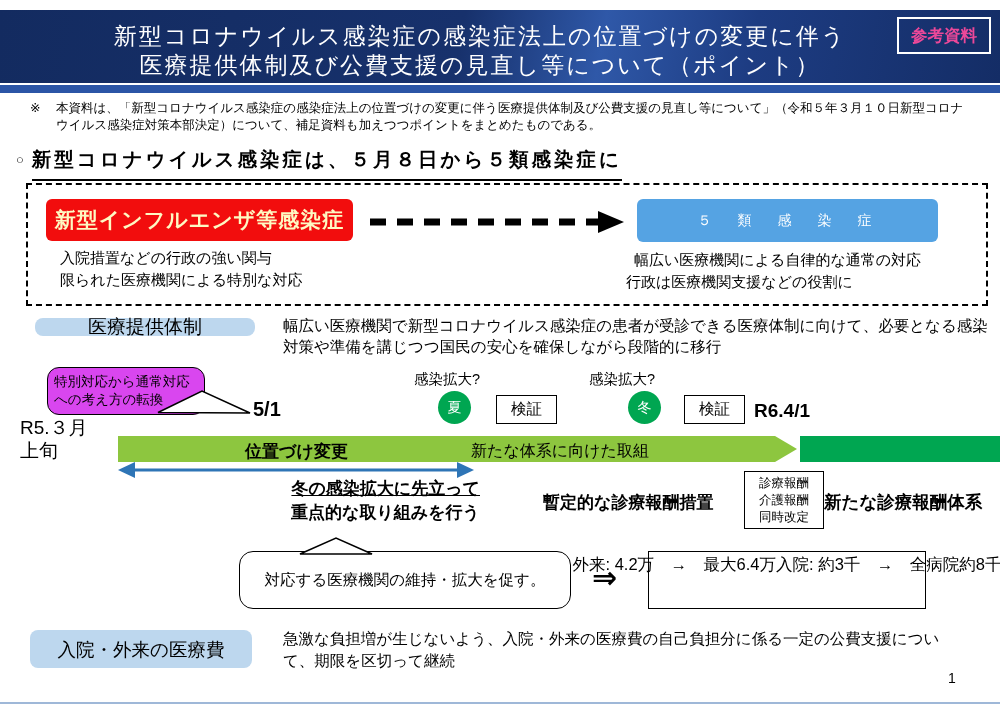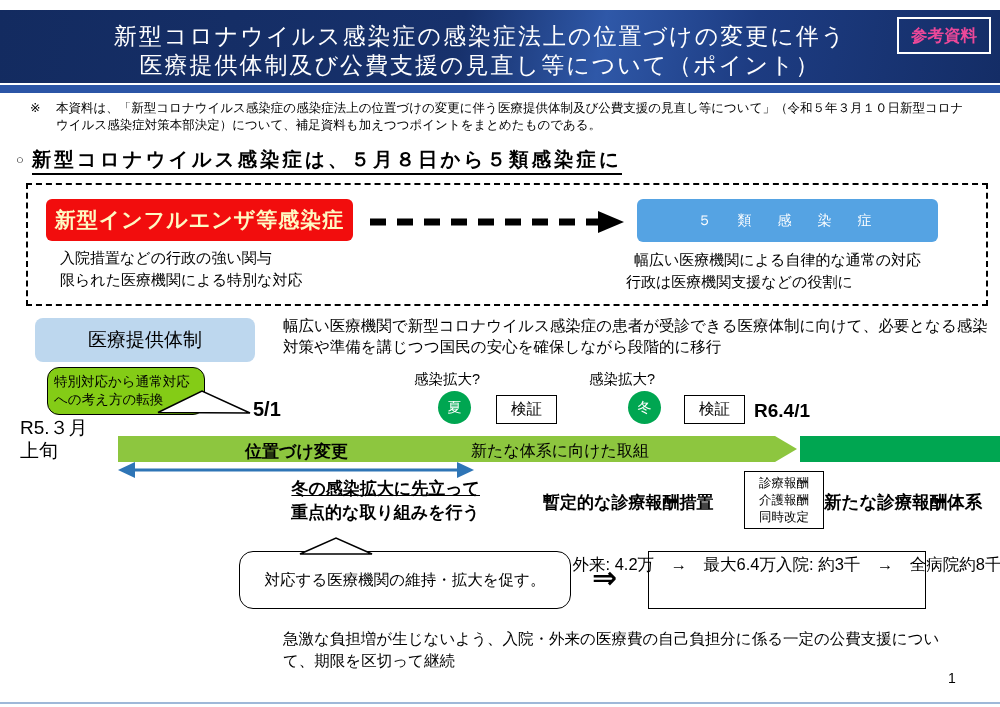--- a/index.html
+++ b/index.html
@@ -17,40 +17,40 @@
          display:flex;align-items:center;justify-content:center;font-size:16.5px;font-weight:bold;}
 
   
   .note{left:30px;top:100px;width:938px;display:flex;font-size:12.5px;line-height:17px;}
   .note .mark{width:26px;flex:none;}
 
   
   .sec{left:16px;top:146px;display:flex;align-items:flex-start;}
   .sec .bullet{font-size:13px;margin:6px 8px 0 0;}
   .sec .txt{font-size:19.5px;font-weight:bold;letter-spacing:3px;
-            border-bottom:2px solid #000;padding-bottom:0;white-space:nowrap;}
+            border-bottom:2px solid #000;padding-bottom:6px;white-space:nowrap;}
 
   
   .dashed-box{left:26px;top:183px;width:958px;height:119px;border:2px dashed #000;background:#fff;}
   .from-box{left:46px;top:199px;width:307px;height:42px;background:#f20d0d;border-radius:6px;
             color:#fef9c3;font-size:21px;font-weight:bold;display:flex;align-items:center;justify-content:center;
             letter-spacing:1px;white-space:nowrap;}
   .to-box{left:637px;top:199px;width:301px;height:43px;background:#55a3e3;border-radius:6px;
           color:#fff;font-size:14px;display:flex;align-items:center;justify-content:center;
           letter-spacing:6px;white-space:nowrap;}
   .trans-desc{font-size:15px;line-height:21px;white-space:nowrap;}
 
   
   .label-chip{background:#bdd7ee;border-radius:8px;display:flex;align-items:center;justify-content:center;
               font-size:19px;white-space:nowrap;}
   .para{font-size:15.5px;line-height:21px;}
 
   
   .callout1{left:47px;top:367px;width:158px;height:48px;border:1.5px solid #000;border-radius:12px;
-            background:#84cc16;font-size:13.5px;line-height:18px;display:flex;align-items:center;
+            background:#d946ef;font-size:13.5px;line-height:18px;display:flex;align-items:center;
             justify-content:center;text-align:left;padding:2px 6px;box-sizing:border-box;z-index:2;}
   .r5{left:20px;top:416px;font-size:19px;line-height:23px;white-space:nowrap;}
   .d58{left:253px;top:398px;font-size:20px;font-weight:bold;}
   .spread{font-size:14.5px;white-space:nowrap;}
   .season{width:33px;height:33px;border-radius:50%;background:#00a651;color:#fff;font-size:14px;
           display:flex;align-items:center;justify-content:center;}
   .verify{width:59px;height:27px;border:1.5px solid #000;background:#fff;font-size:15.5px;
           display:flex;align-items:center;justify-content:center;}
   .r641{left:754px;top:400px;font-size:19px;font-weight:bold;}
   .bar-light{left:118px;top:436px;width:679px;height:26px;background:#8dc63f;
@@ -101,21 +101,21 @@
   </div>
 
   <div class="abs dashed-box"></div>
   <div class="abs from-box">新型インフルエンザ等感染症</div>
   <div class="abs to-box">５　類　感　染　症</div>
   <div class="abs trans-desc" style="left:60px;top:247px;">入院措置などの行政の強い関与</div>
   <div class="abs trans-desc" style="left:60px;top:269px;">限られた医療機関による特別な対応</div>
   <div class="abs trans-desc" style="left:626px;top:249px;padding-left:8px;">幅広い医療機関による自律的な通常の対応</div>
   <div class="abs trans-desc" style="left:626px;top:271px;">行政は医療機関支援などの役割に</div>
 
-  <div class="abs label-chip" style="left:35px;top:318px;width:220px;height:44px;">医療提供体制</div>
+  <div class="abs label-chip" style="left:35px;top:318px;width:220px;height:18px;">医療提供体制</div>
   <div class="abs para" style="left:283px;top:315px;width:708px;">幅広い医療機関で新型コロナウイルス感染症の患者が受診できる医療体制に向けて、必要となる感染対策や準備を講じつつ国民の安心を確保しながら段階的に移行</div>
 
   <div class="abs callout1">特別対応から通常対応への考え方の転換</div>
   <div class="abs r5">
     <div>R5.３月</div>
     <div>上旬</div>
   </div>
   <div class="abs d58">5/1</div>
 
   <div class="abs spread" style="left:414px;top:370px;">感染拡大?</div>
@@ -142,20 +142,21 @@
   </div>
   <div class="abs newsys">新たな診療報酬体系</div>
 
   <div class="abs callout2">対応する医療機関の維持・拡大を促す。</div>
   <div class="abs big-arrow">⇒</div>
   <div class="abs num-box">
     <span>外来:  4.2万　→　最大6.4万</span>
     <span>入院:  約3千　→　全病院約8千</span>
   </div>
 
+  <div class="abs label-chip" style="left:30px;top:630px;width:222px;height:38px;font-size:18.5px;">入院・外来の医療費</div>
   <div class="abs para" style="left:283px;top:628px;width:672px;line-height:22px;">急激な負担増が生じないよう、入院・外来の医療費の自己負担分に係る一定の公費支援について、期限を区切って継続</div>
 
   <div class="abs pagenum">1</div>
   <div class="abs bottom-rule"></div>
 
   <svg class="abs overlay" width="1000" height="707" viewBox="0 0 1000 707" xmlns="http://www.w3.org/2000/svg">
 
     <g>
       <line x1="370" y1="222" x2="598" y2="222" stroke="#000" stroke-width="7" stroke-dasharray="16 11"></line>
       <polygon points="598,211 624,222 598,233" fill="#000"></polygon>

